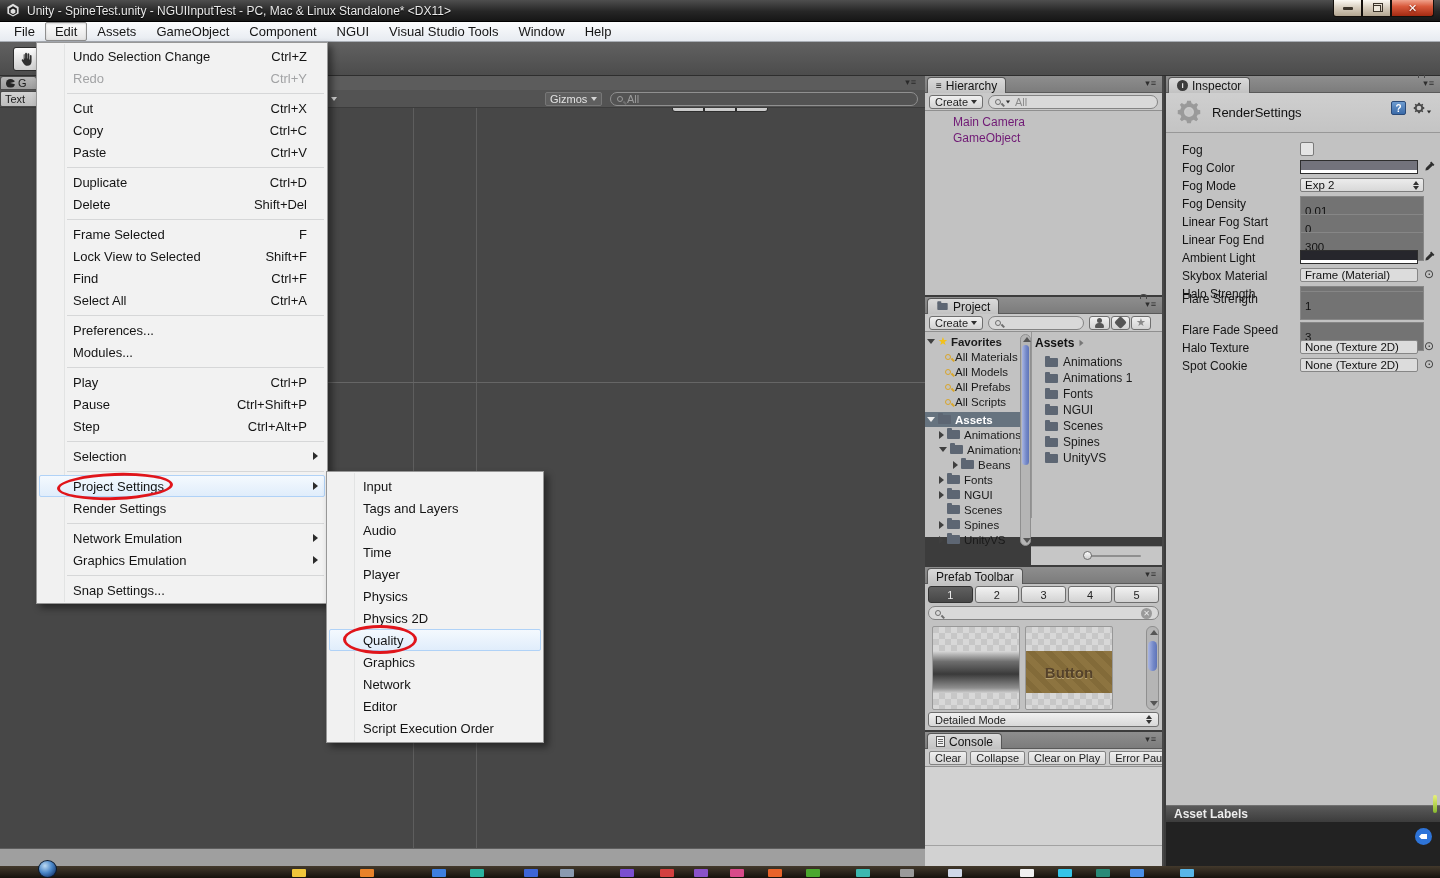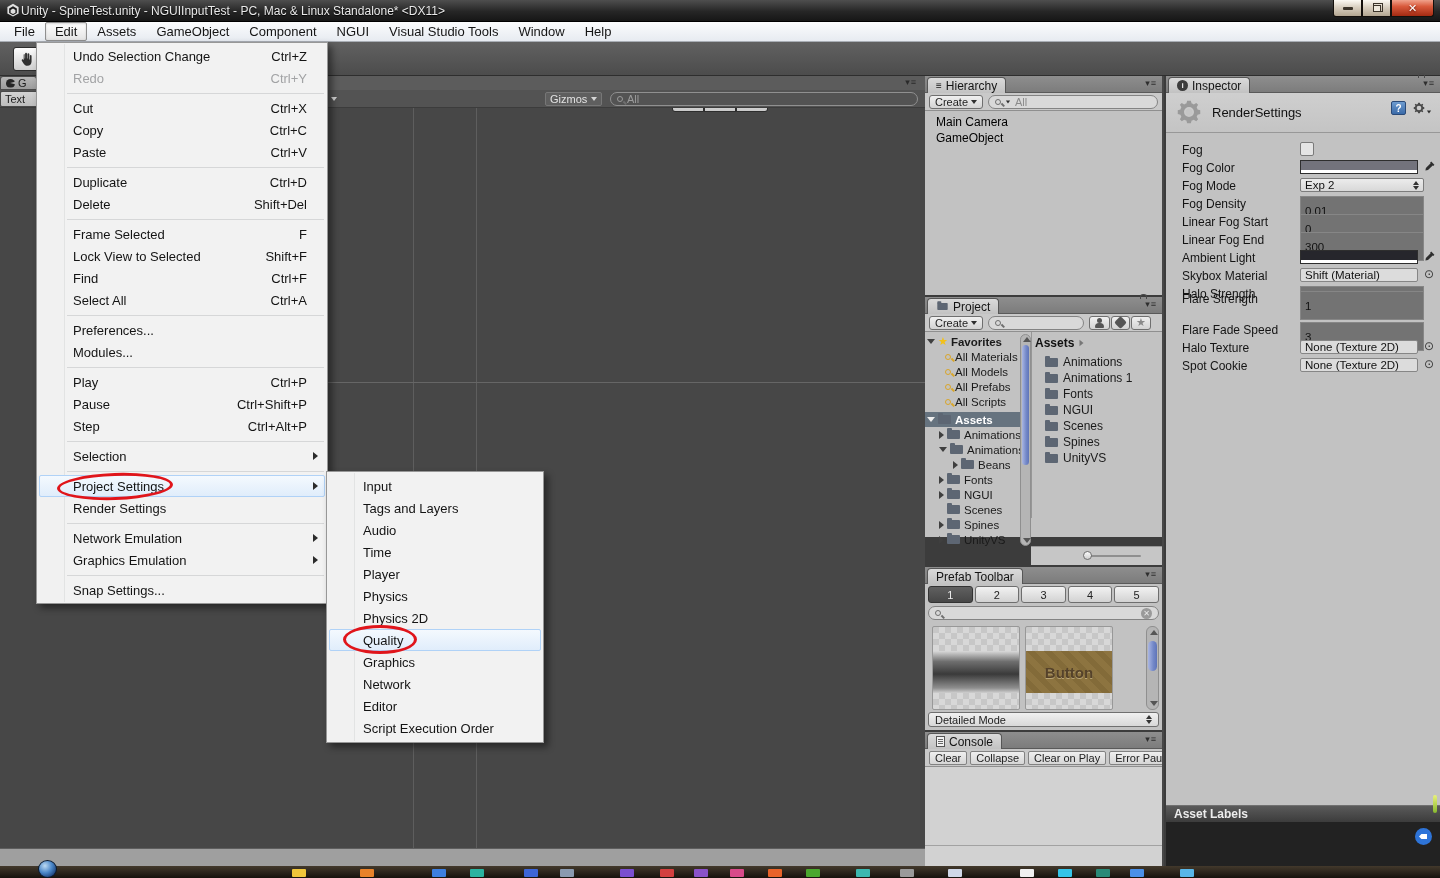--- a/index.html
+++ b/index.html
@@ -1,20 +1,20 @@
 <!DOCTYPE html>
 <html><head>
 <meta charset="utf-8">
 <style>
 *{margin:0;padding:0;box-sizing:border-box}
 html,body{width:1440px;height:878px;overflow:hidden}
 body{font-family:"Liberation Sans","DejaVu Sans",sans-serif;background:#474747;position:relative;font-size:12px;color:#1a1a1a}
 
 .titlebar{position:absolute;left:0;top:0;width:1440px;height:22px;background:linear-gradient(#4e4e4e,#262626 55%,#161616);display:flex;align-items:center;border-bottom:1px solid #000}
-.titlebar .ttl{color:#e9e9e9;font-size:12px;margin-left:0;text-shadow:0 1px 1px #000}
+.titlebar .ttl{color:#e9e9e9;font-size:12px;margin-left:6px;text-shadow:0 1px 1px #000}
 .wbtns{position:absolute;right:6px;top:0;display:flex}
 .wbtn{height:17px;border:1px solid #14100c;border-top:none;display:flex;align-items:center;justify-content:center}
 .wbtn.mn,.wbtn.mx{width:29px;background:linear-gradient(#fdfaf4,#d9cfc0 45%,#b3a691)}
 .wbtn.mn{border-radius:0 0 0 3px}
 .wbtn.cl{width:43px;background:linear-gradient(#f0a28c,#d95a3c 40%,#a32a12);border-radius:0 0 3px 0;color:#fff;font-weight:bold;font-size:11px;text-shadow:0 1px 2px #5a0f02}
 .gl-min{width:10px;height:3px;background:#3c342a;border-radius:1px}
 .gl-rst{width:8px;height:7px;border:1.5px solid #3c342a;position:relative;background:#efe9dd}
 .gl-rst::before{content:"";position:absolute;right:-3px;top:-3px;width:8px;height:7px;border:1.5px solid #3c342a}
 
 .menubar{position:absolute;left:0;top:22px;width:1440px;height:20px;background:linear-gradient(#fbfcfd,#e7ebf1);border-bottom:1px solid #a9aeb5;display:flex;align-items:center;padding-left:4px}
@@ -54,21 +54,21 @@
 .lockw{position:absolute;right:24px;top:1px}
 .lockii{width:9px;height:7px;background:#4a4a4a;border-radius:1px;position:relative;margin-top:5px}
 .lockii::before{content:"";position:absolute;top:-4px;left:1.5px;width:5px;height:4px;border:1.5px solid #4a4a4a;border-bottom:none;border-radius:3px 3px 0 0}
 .ptoolbar{position:absolute;left:0;top:17px;width:100%;height:18px;background:#c9c9c9;border-bottom:1px solid #8f8f8f;display:flex;align-items:center;padding:0 4px;gap:5px}
 .createbtn{height:14px;border:1px solid #6f6f6f;border-radius:3px;background:linear-gradient(#f0f0f0,#d3d3d3);font-size:11px;display:flex;align-items:center;gap:3px;padding:0 5px;color:#222}
 .pill{flex:1;height:14px;border:1px solid #838383;border-radius:8px;background:#d9d9d9;display:flex;align-items:center;padding:0 6px;gap:4px;font-size:11px;color:#8a8a8a}
 .mag{width:6px;height:6px;border:1.5px solid #6f6f6f;border-radius:50%;position:relative;flex:none}
 .mag::after{content:"";position:absolute;left:4.5px;top:4.5px;width:4px;height:1.5px;background:#6f6f6f;transform:rotate(45deg)}
 .mag.gold{border-color:#d9a62a}.mag.gold::after{background:#d9a62a}
 .xclear{margin-left:auto;width:11px;height:11px;border-radius:50%;background:#9a9a9a;color:#e8e8e8;font-size:8px;display:flex;align-items:center;justify-content:center;flex:none}
-.hrow{height:16px;display:flex;align-items:center;padding-left:11px;font-size:12px;color:#000000}
+.hrow{height:16px;display:flex;align-items:center;padding-left:28px;font-size:12px;color:#701a75}
 
 .folder{display:inline-block;width:13px;height:9px;background:#5d6673;border-radius:1px;position:relative;flex:none}
 .folder::before{content:"";position:absolute;left:0;top:-2px;width:5px;height:3px;background:#5d6673;border-radius:1px 1px 0 0}
 .star{color:#f3c118;font-size:11px;line-height:1}
 .tw{display:inline-block;width:0;height:0;margin-right:3px;flex:none}
 .tw.c{border-top:4px solid transparent;border-bottom:4px solid transparent;border-left:5px solid #3f3f3f}
 .tw.e{border-left:4px solid transparent;border-right:4px solid transparent;border-top:5px solid #3f3f3f}
 .trow{position:absolute;left:0;width:95px;height:15px;display:flex;align-items:center;font-size:11.5px;color:#1a1a1a;white-space:nowrap;overflow:hidden}
 .trow.sel{width:106px;background:#66737f;color:#fff;font-weight:bold}
 .trow.sel .tw.e{border-top-color:#eee}
@@ -518,21 +518,21 @@
   <div class="irow" style="top:174px">
       <span class="ilabel">Ambient Light</span>
       <div class="cswatch" style="background:#26262c"></div>
       <svg class="eyed" width="12" height="12" viewBox="0 0 12 12">
         <path fill="#2e2e2e" d="M7.2 1.6l3.2 3.2-1.1 1.1-.6-.5L4 10.1l-2.6.5.5-2.6 4.7-4.7-.5-.6z"></path>
       </svg>
     </div>
   <div class="irow" style="top:192px">
       <span class="ilabel">Skybox Material</span>
       <div class="ofield">
-        <span>Shift (Material)</span>
+        <span>Frame (Material)</span>
       </div>
       <span class="objpick">⊙</span>
     </div>
   <div class="irow" style="top:210px">
       <span class="ilabel">Halo Strength</span>
       <div class="tfield">
         <span>0.5</span>
       </div>
     </div>
   <div class="irow" style="top:215px">

